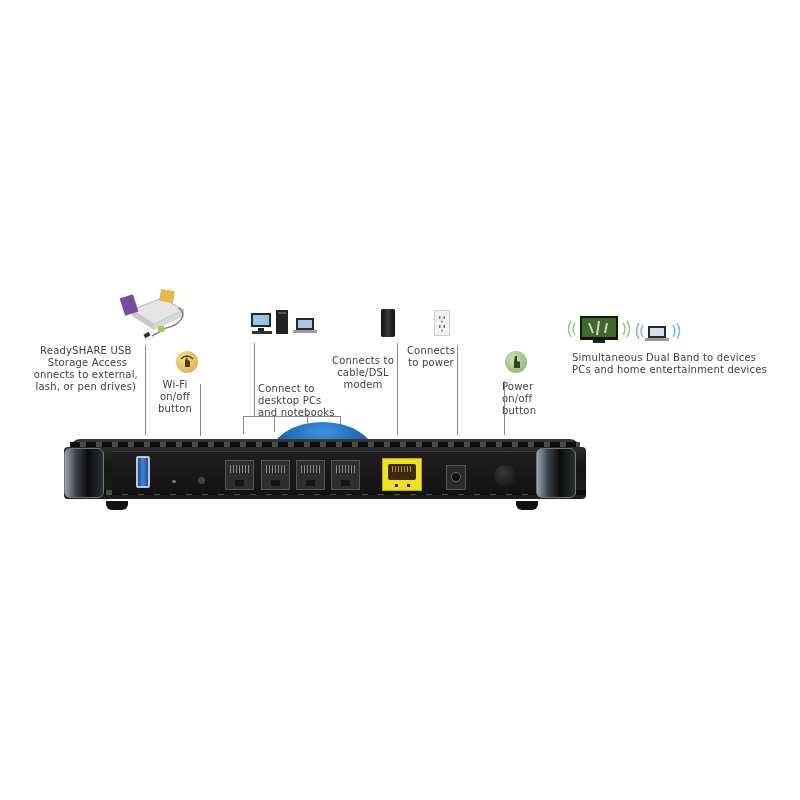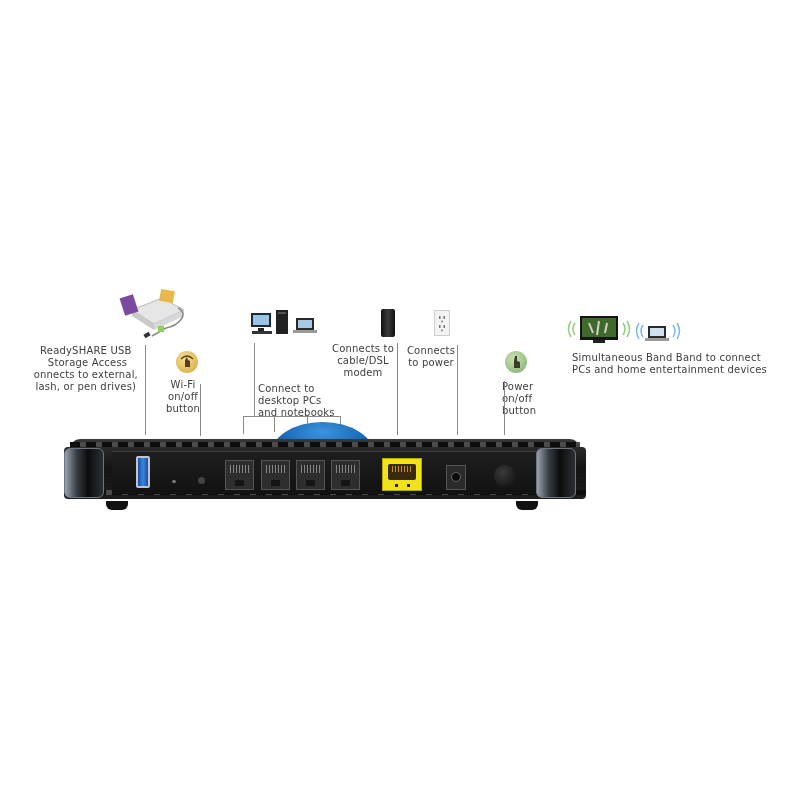--- a/index.html
+++ b/index.html
@@ -109,35 +109,35 @@
     <rect x="82" y="25" width="24" height="3" fill="#9a9a9a"></rect>
     <path d="M110 12 Q114 18 110 24" stroke="#7fb8e6" stroke-width="1.5" fill="none"></path>
     <path d="M114 10 Q119 18 114 26" stroke="#7fb8e6" stroke-width="1.5" fill="none"></path>
   </svg>
 </div>
 
 <div class="abs label right" style="right:662px;top:345px;">ReadySHARE USB
  Storage Access
 onnects to external,
 lash, or pen drives)</div>
-<div class="abs label center" style="left:160px;top:379px;width:46px;text-align:center;">Wi-Fi
+<div class="abs label center" style="left:152px;top:379px;width:46px;text-align:center;">Wi-Fi
 on/off
 button</div>
 <div class="abs label" style="left:258px;top:343px;margin-top:40px;">Connect to
 desktop PCs
 and notebooks</div>
-<div class="abs label right" style="right:406px;top:343px;">Connects to
+<div class="abs label right" style="right:406px;top:355px;">Connects to
 cable/DSL
 modem</div>
 <div class="abs label center" style="left:405px;top:345px;width:52px;">Connects
 to power</div>
 <div class="abs label" style="left:502px;top:381px;">Power
 on/off
 button</div>
-<div class="abs label" style="left:572px;top:352px;">Simultaneous Band Band to connect
+<div class="abs label" style="left:572px;top:352px;">Simultaneous Dual Band to devices
 PCs and home entertainment devices</div>
 
 <div class="vline" style="left:145px;top:345px;height:90px;"></div>
 <div class="vline" style="left:200px;top:384px;height:52px;"></div>
 <div class="vline" style="left:254px;top:343px;height:73px;"></div>
 <div class="hline" style="left:243px;top:416px;width:98px;"></div>
 <div class="vline" style="left:243px;top:416px;height:18px;"></div>
 <div class="vline" style="left:274px;top:416px;height:16px;"></div>
 <div class="vline" style="left:307px;top:416px;height:16px;"></div>
 <div class="vline" style="left:340px;top:416px;height:12px;"></div>

